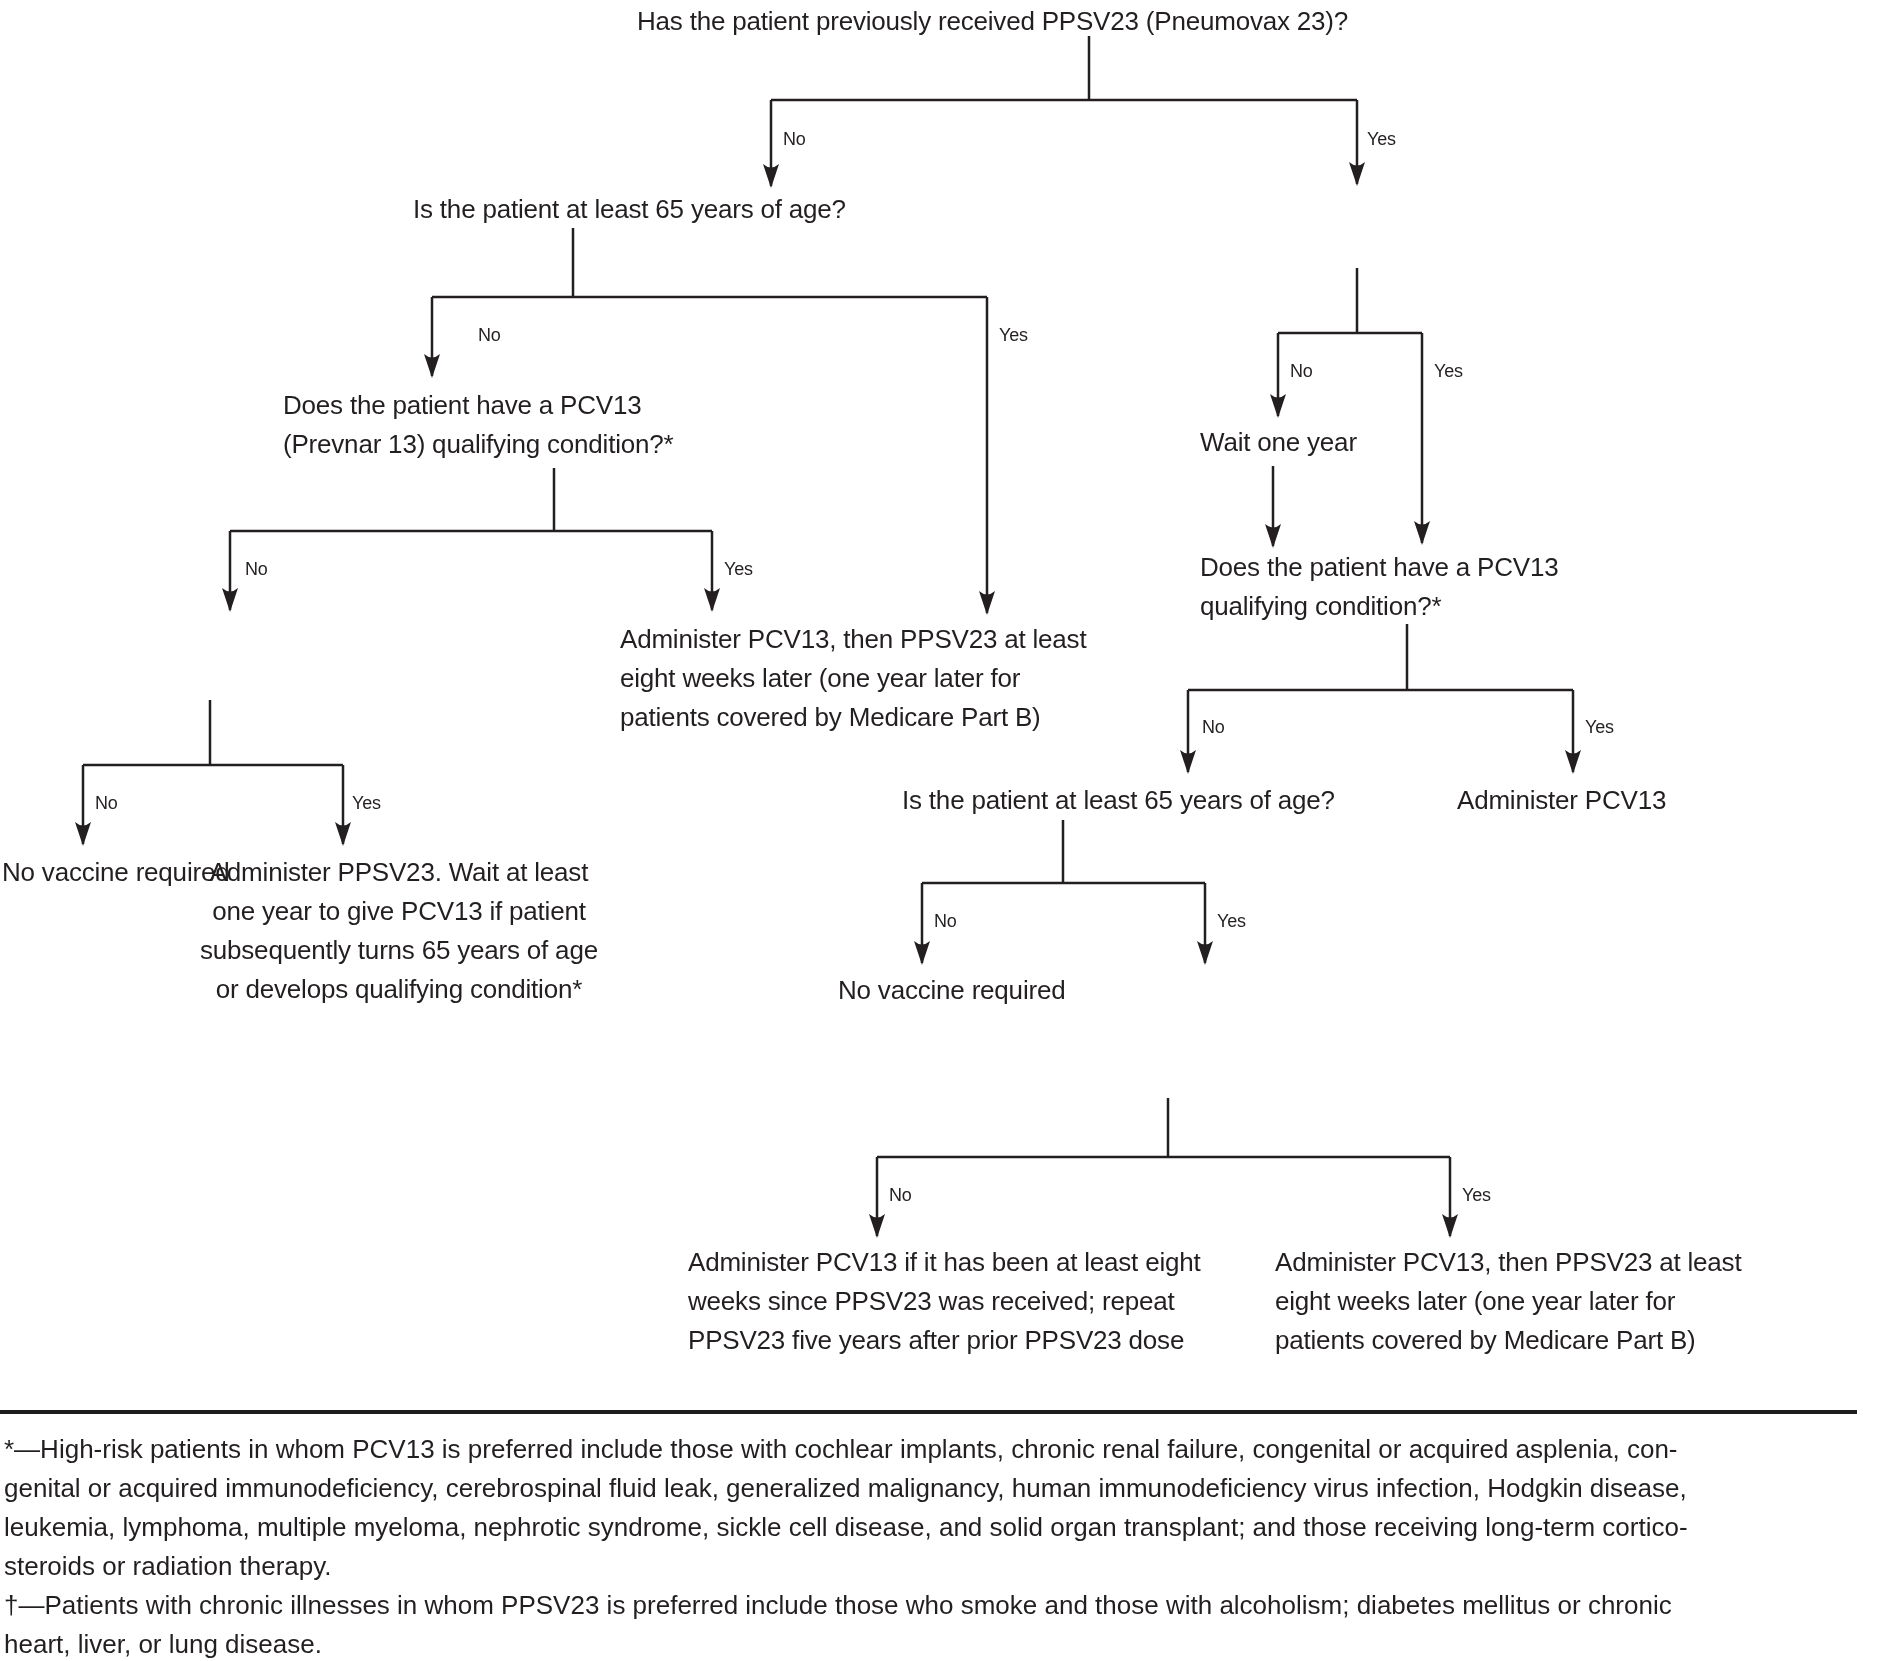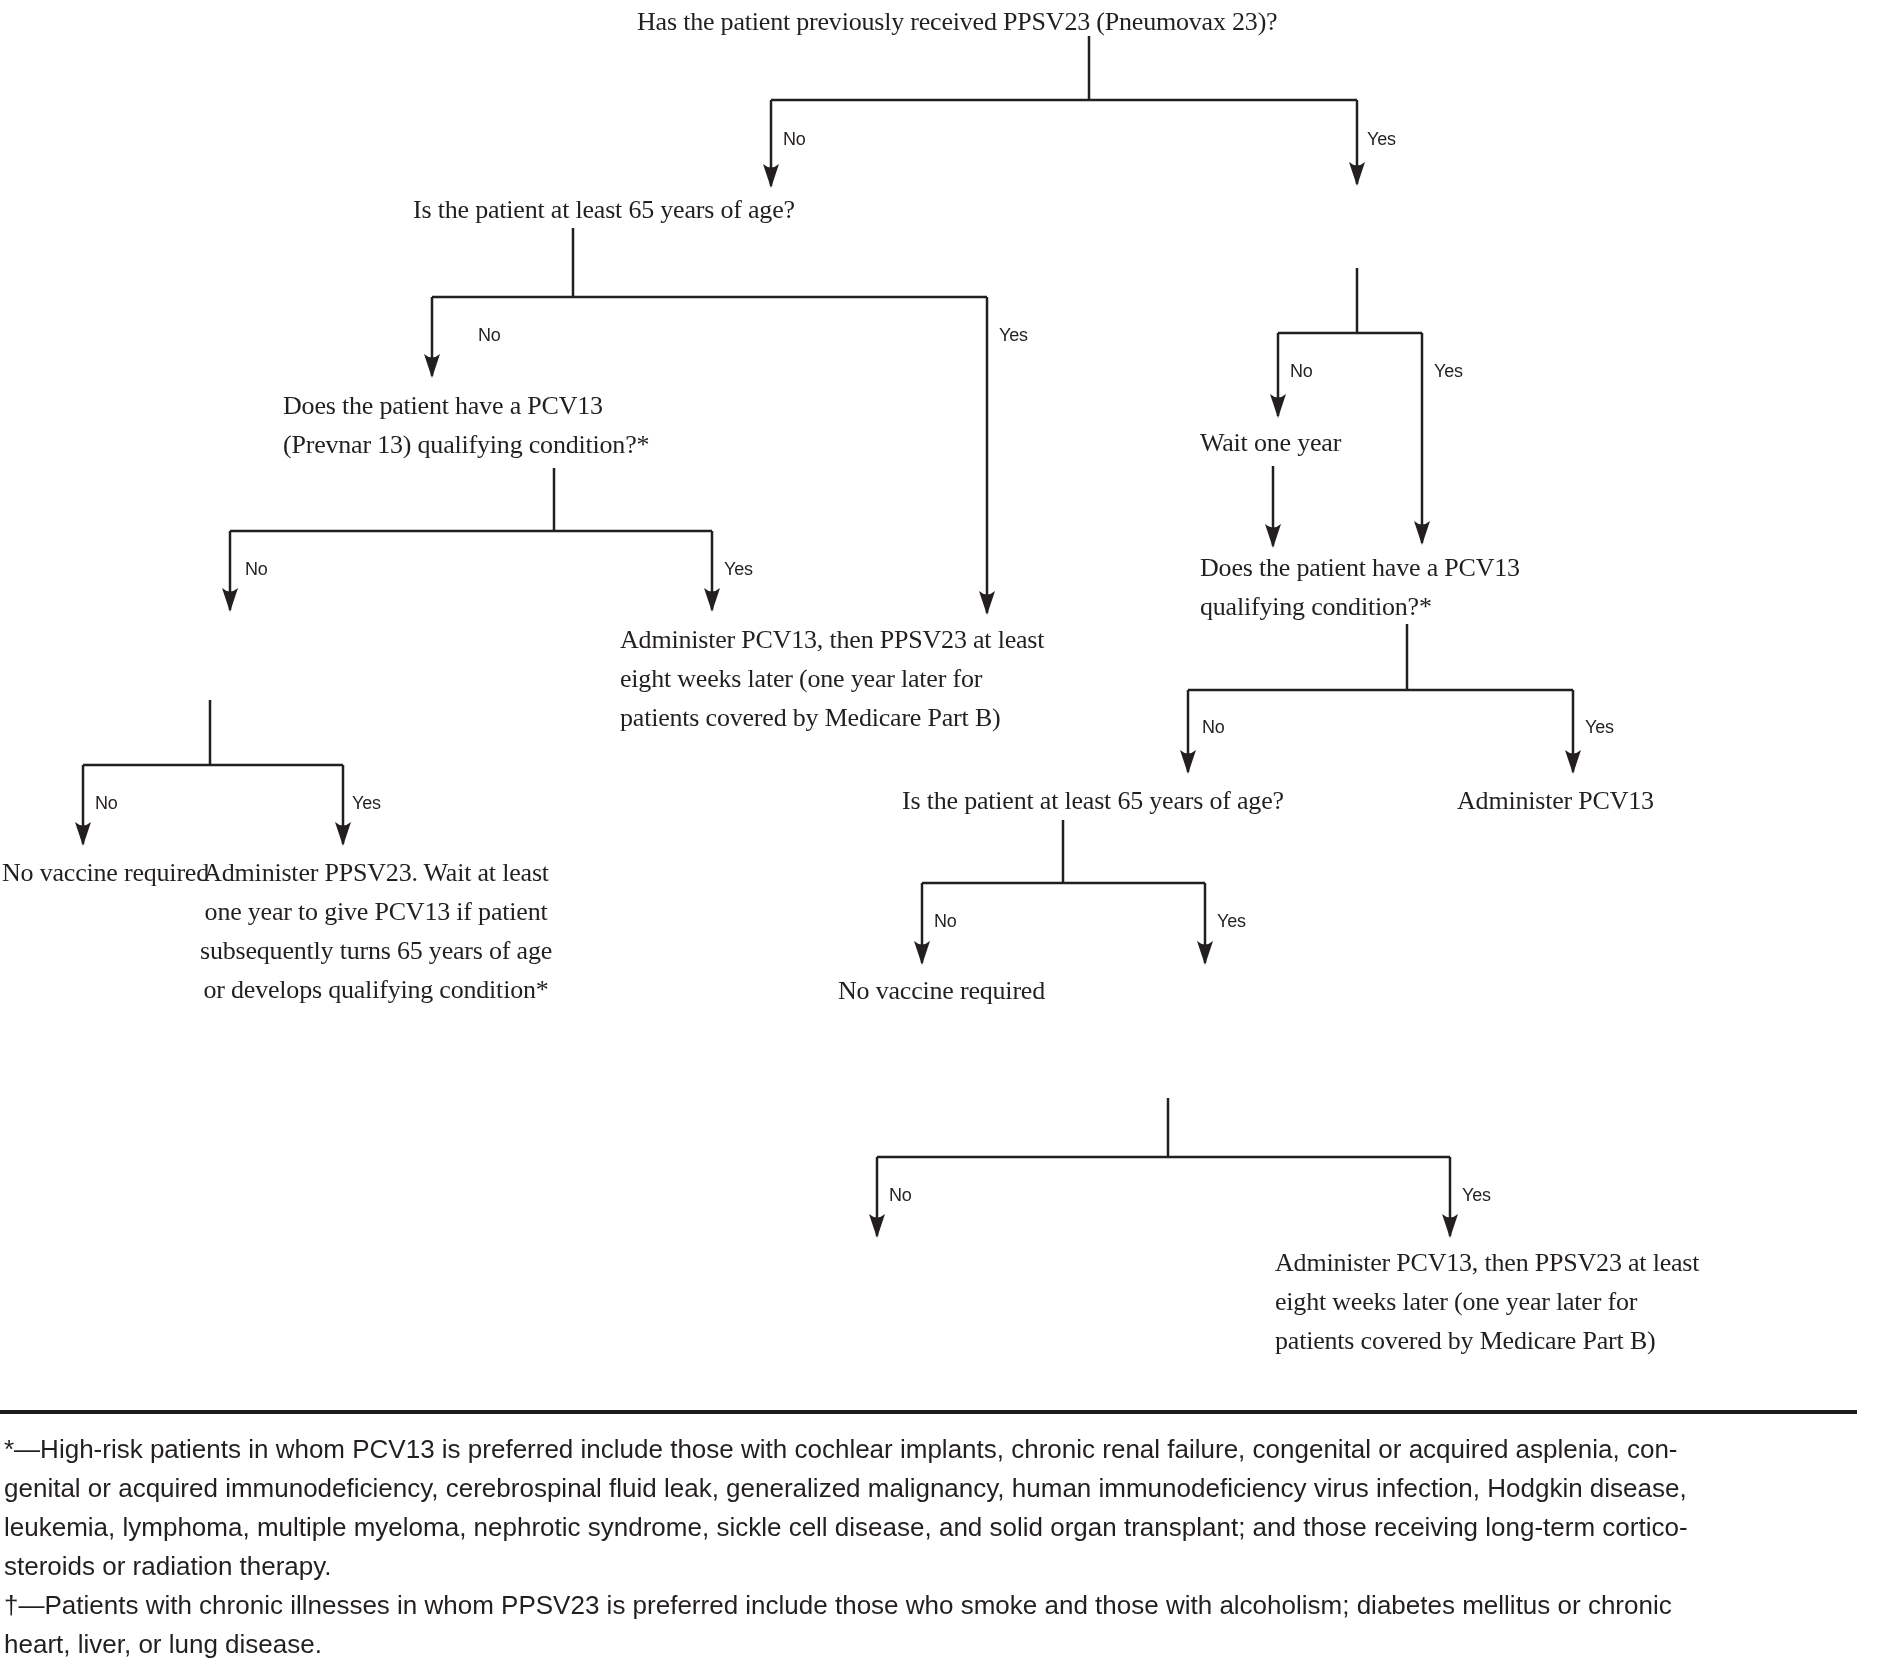--- a/index.html
+++ b/index.html
@@ -23,21 +23,20 @@
     width: 1877px;
     height: 1661px;
   }
   .node {
     position: absolute;
     white-space: pre-line;
     font-size: 26px;
     line-height: 39px;
     letter-spacing: -0.2px;
     color: #231f20;
-    font-family: Liberation Serif, serif;
   }
   .lbl {
     position: absolute;
     font-size: 18px;
     line-height: 30px;
     letter-spacing: -0.2px;
     color: #231f20;
   }
   .footnote {
     position: absolute;
@@ -152,20 +151,23 @@
 
   <div class="lbl" style="left:934px; top:906px;">No</div>
   <div class="lbl" style="left:1217px; top:906px;">Yes</div>
 
   <div class="node" style="left:838px; top:971px;">No vaccine required</div>
 
 
   <div class="lbl" style="left:889px; top:1180px;">No</div>
   <div class="lbl" style="left:1462px; top:1180px;">Yes</div>
 
+  <div class="node" style="left:688px; top:1243px;">Administer PCV13 if it has been at least eight
+weeks since PPSV23 was received; repeat
+PPSV23 five years after prior PPSV23 dose</div>
 
   <div class="node" style="left:1275px; top:1243px;">Administer PCV13, then PPSV23 at least
 eight weeks later (one year later for
 patients covered by Medicare Part B)</div>
 
   <div class="footnote" style="top:1430px;">*—High-risk patients in whom PCV13 is preferred include those with cochlear implants, chronic renal failure, congenital or acquired asplenia, con-
 genital or acquired immunodeficiency, cerebrospinal fluid leak, generalized malignancy, human immunodeficiency virus infection, Hodgkin disease,
 leukemia, lymphoma, multiple myeloma, nephrotic syndrome, sickle cell disease, and solid organ transplant; and those receiving long-term cortico-
 steroids or radiation therapy.</div>
 

